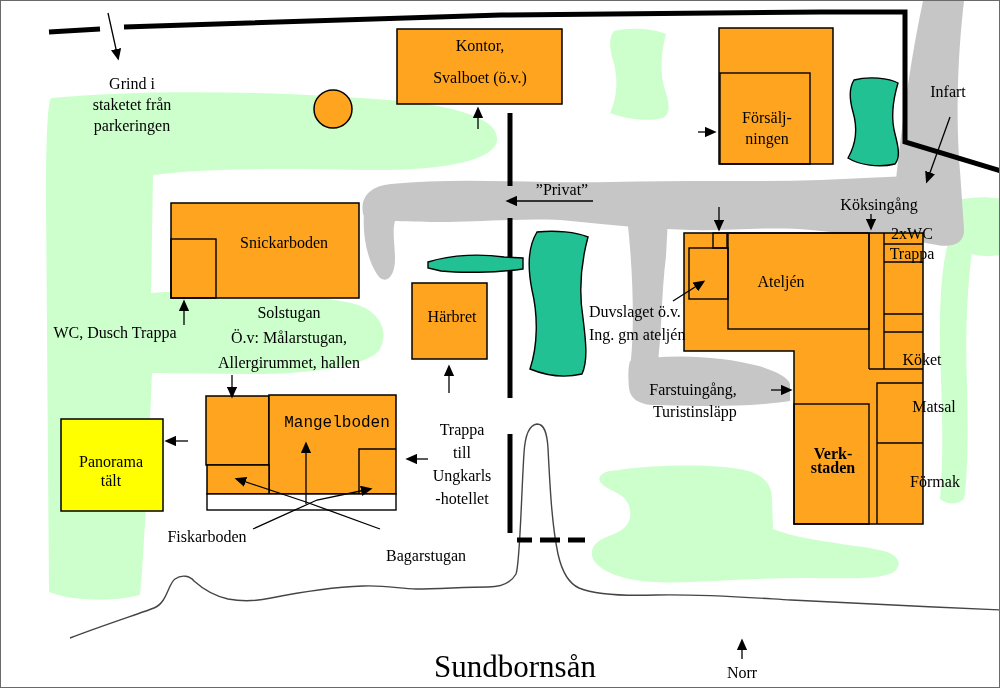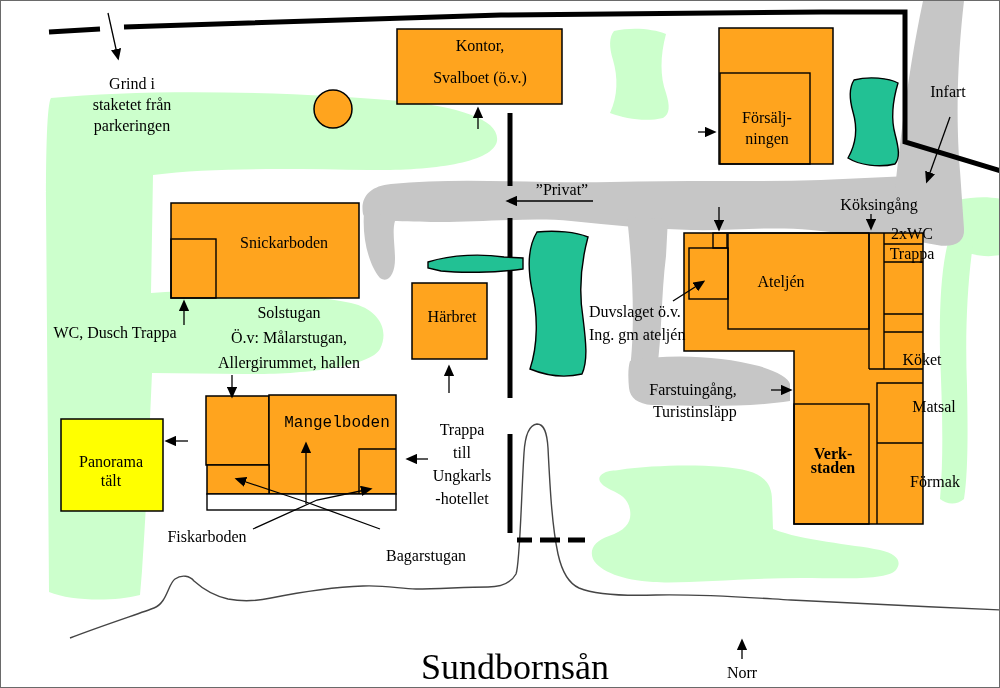--- a/index.html
+++ b/index.html
@@ -18,21 +18,21 @@
   .whitestrip{fill:#FFFFFF;stroke:#000;stroke-width:1.4;}
   .fence{stroke:#000;stroke-width:5;fill:none;}
   .river{stroke:#454545;stroke-width:1.4;fill:none;}
   .arrow{stroke:#000;stroke-width:1.3;fill:none;marker-end:url(#ah);}
   .lbl{
     position:absolute;transform:translate(-50%,-50%);
     font-size:16px;line-height:21px;color:#000;text-align:center;
     white-space:pre-line;pointer-events:none;
   }
   .lbl.left{transform:translate(0,-50%);text-align:left;}
-  .lbl.big{font-size:36px;line-height:30px;}
+  .lbl.big{font-size:31px;line-height:30px;}
 </style>
 </head>
 <body>
 
 <div id="canvas">
   <svg width="1000" height="688" viewBox="0 0 1000 688">
     <defs>
       <marker id="ah" markerWidth="9" markerHeight="8" refX="7" refY="4" orient="auto">
         <path d="M0,0 L9,4 L0,8 Z" fill="#000"></path>
       </marker>

